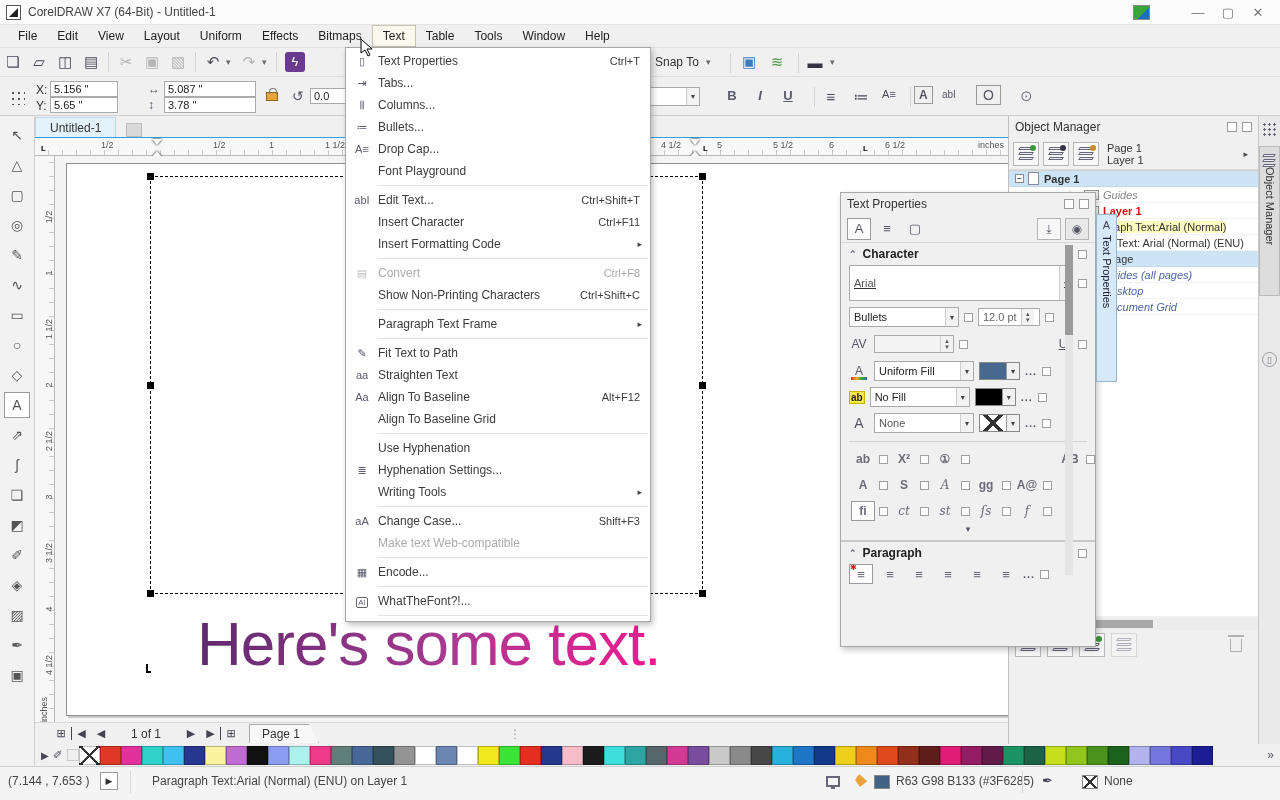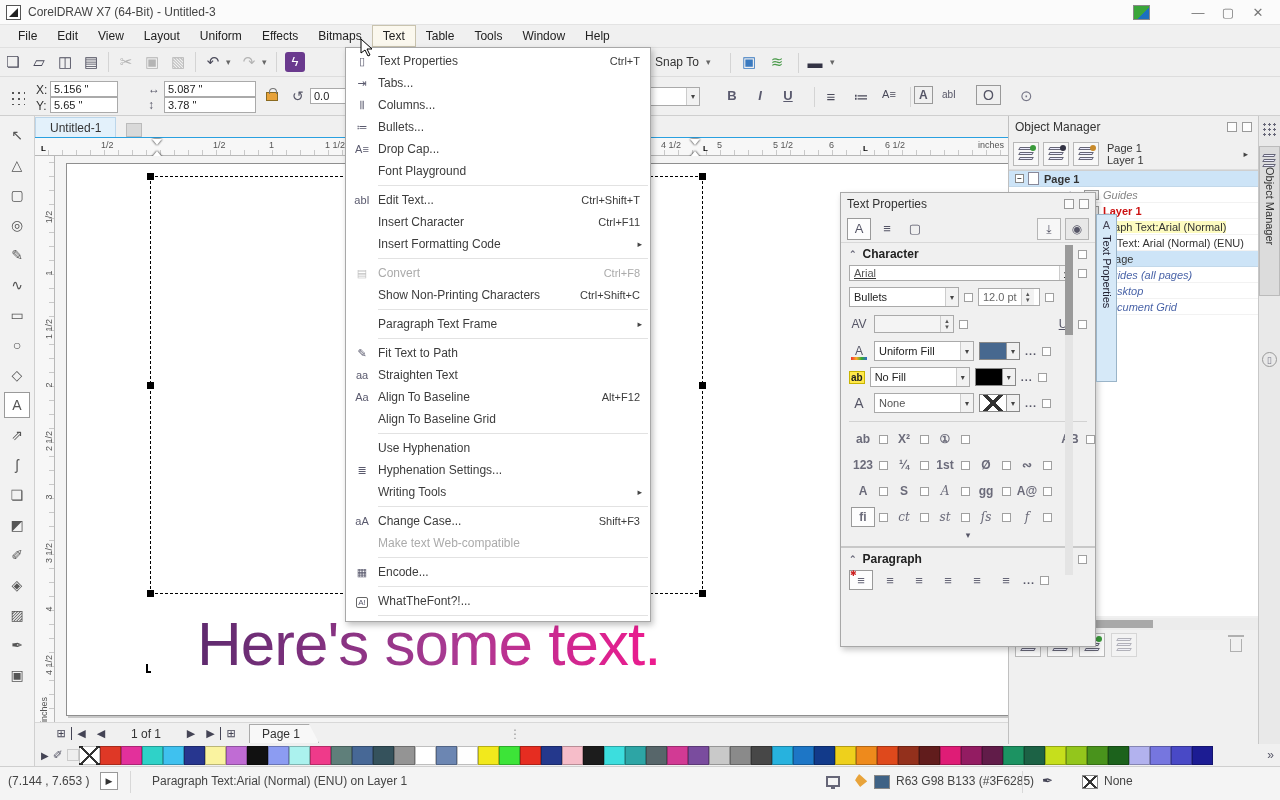--- a/index.html
+++ b/index.html
@@ -219,21 +219,21 @@
   .ruler-marker::after { content:""; position:absolute; left:-5px; top:7px;
     border:5px solid transparent; border-bottom:6px solid #fff; filter:drop-shadow(0 0 1px #000); }
   .tabstop { position:absolute; top:6px; font-size:8px; font-weight:bold; color:#000; }
   #cursor-svg { z-index:50; }
 </style>
 </head>
 <body>
 
 <div id="titlebar" class="abs">
   <div id="app-icon"></div>
-  <span id="title-text">CorelDRAW X7 (64-Bit) - Untitled-3</span>
+  <span id="title-text">CorelDRAW X7 (64-Bit) - Untitled-1</span>
   <div class="win-btns">
     <div id="signin-icon"></div>
     <span class="win-btn">—</span>
     <span class="win-btn">▢</span>
     <span class="win-btn">✕</span>
   </div>
 </div>
 
 <div id="menubar" class="abs">
     <div class="mb-item">File</div>
@@ -672,21 +672,21 @@
     </div>
   </div>
 
   <div class="section-head">
     <span class="chev">⌃</span>
     <span>Character</span>
     <span class="chk" style="margin-left:auto;"></span>
   </div>
 
   <div class="tp-row" style="margin-bottom:6px;">
-    <div class="combo" style="flex:1;height:16px;text-decoration:underline;">
+    <div class="combo" style="flex:1;height:36px;text-decoration:underline;">
       <span class="cv">Arial</span>
       <span class="ca">▾</span>
     </div>
     <span class="chk"></span>
   </div>
   <div class="tp-row" style="margin-bottom:8px;">
     <div class="combo" style="width:110px;height:20px;">
       <span class="cv" style="color:#222;">Bullets</span>
       <span class="ca">▾</span>
     </div>
@@ -755,32 +755,20 @@
   <div style="height:1px;background:#d2d2d2;margin:2px 8px 4px;"></div>
   <div id="ot-rows">
       <div class="ot-row">
         <span class="ot-btn">ab</span>
         <span class="chk"></span>
         <span class="ot-btn">X²</span>
         <span class="chk"></span>
         <span class="ot-btn">①</span>
         <span class="chk"></span>
         <span class="ot-btn" style="margin-left: 84px;">AB</span>
-        <span class="chk"></span>
-      </div>
-      <div class="ot-row">
-        <span class="ot-btn">123</span>
-        <span class="chk"></span>
-        <span class="ot-btn">¼</span>
-        <span class="chk"></span>
-        <span class="ot-btn">1st</span>
-        <span class="chk"></span>
-        <span class="ot-btn">Ø</span>
-        <span class="chk"></span>
-        <span class="ot-btn">∾</span>
         <span class="chk"></span>
       </div>
       <div class="ot-row">
         <span class="ot-btn">A</span>
         <span class="chk"></span>
         <span class="ot-btn">S</span>
         <span class="chk"></span>
         <span class="ot-btn script">A</span>
         <span class="chk"></span>
         <span class="ot-btn">gg</span>

